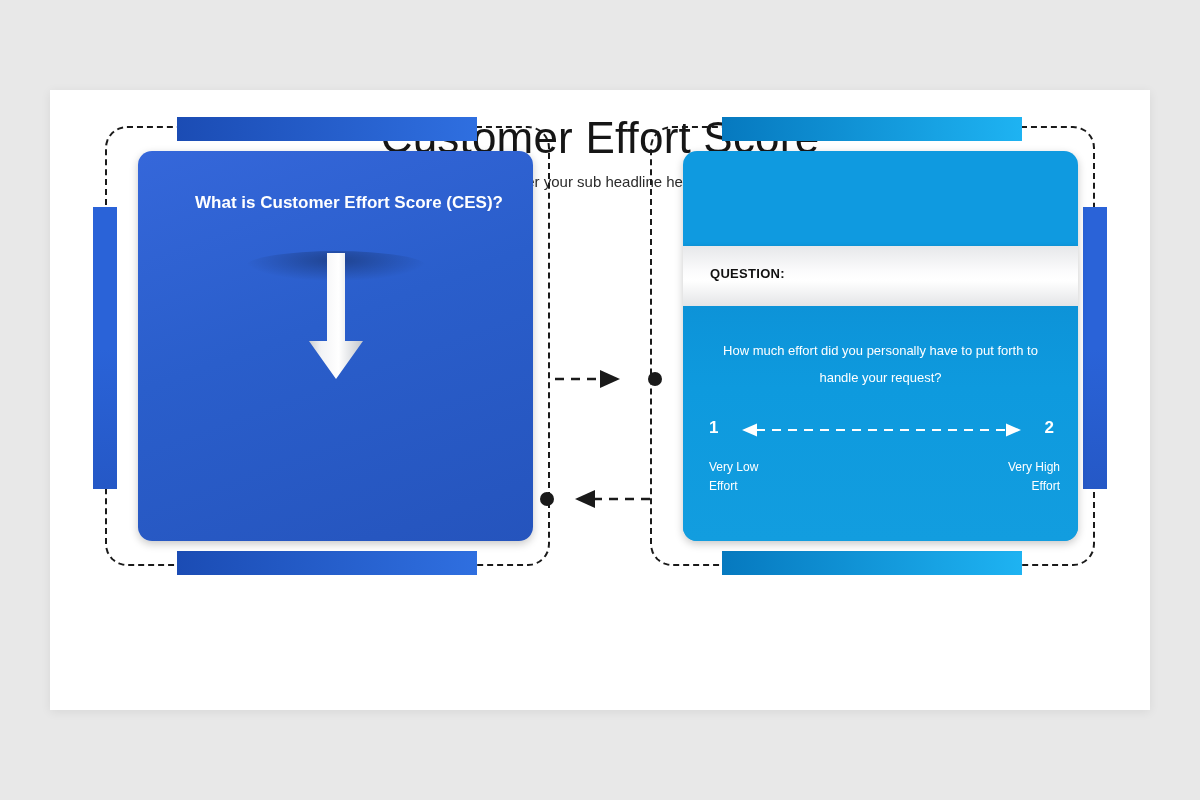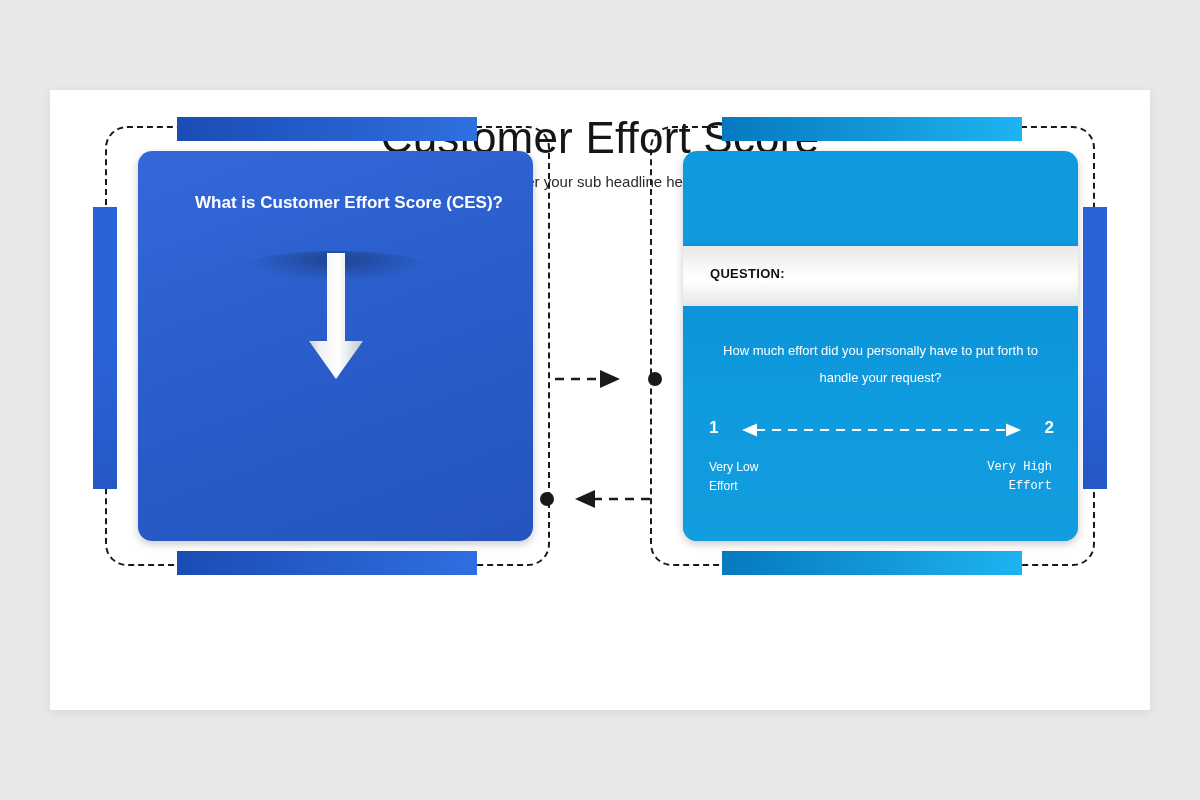--- a/index.html
+++ b/index.html
@@ -237,21 +237,21 @@
 
   
   .endpoint {
     position: absolute;
     top: 152px;
     color: #ffffff;
     font-size: 12px;
     line-height: 19px;
   }
   #endpoint-low  { left: 26px;  text-align: left; }
-  #endpoint-high { right: 26px; text-align: right; font-family: Liberation Mono, monospace; }
+  #endpoint-high { right: 18px; text-align: right; }
 
   
   .connector { position: absolute; left: 0; top: 0; pointer-events: none; }
 </style>
 </head>
 <body>
 
 <div id="slide">
 
   <div id="title">Customer Effort Score</div>

